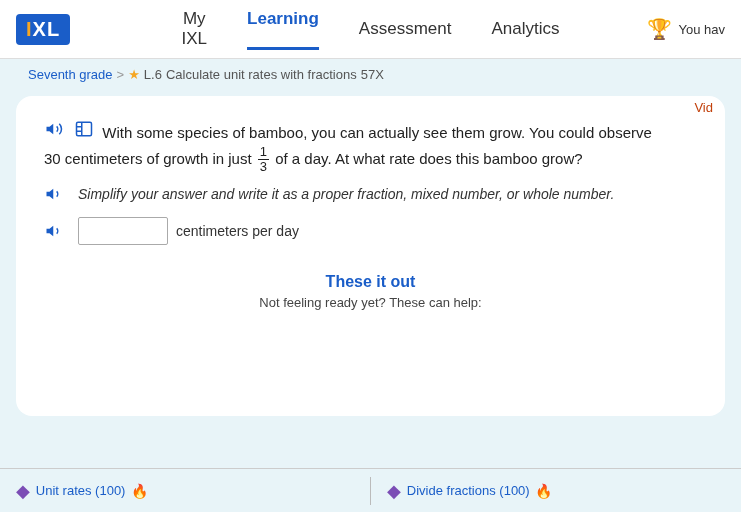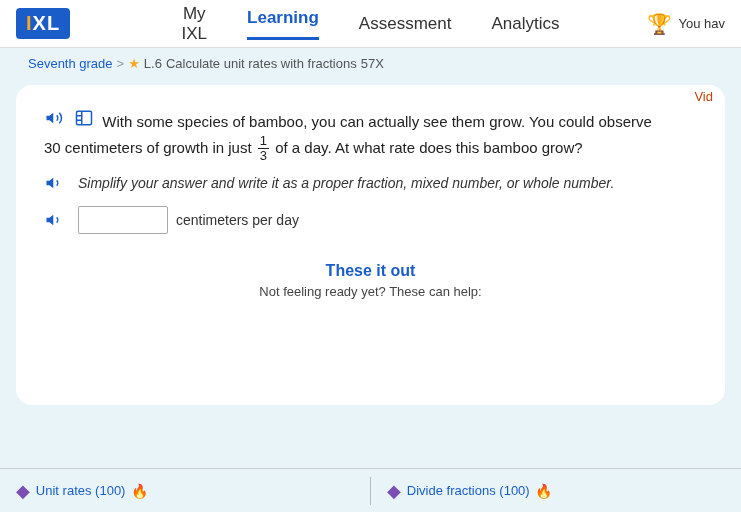--- a/index.html
+++ b/index.html
@@ -7,21 +7,21 @@
       width: 741px;
       height: 512px;
       font-family: Arial, sans-serif;
       background: #e8f4f8;
       overflow: hidden;
     }
 
     
     .navbar {
       background: white;
-      height: 48px;
+      height: 59px;
       display: flex;
       align-items: center;
       padding: 0 16px;
       border-bottom: 1px solid #ddd;
       position: relative;
     }
     .logo-box {
       background: #1a5dc8;
       color: white;
       font-weight: bold;
@@ -43,21 +43,21 @@
     .nav-link {
       color: #333;
       font-size: 17px;
       cursor: pointer;
       text-decoration: none;
     }
     .nav-link.active {
       color: #1a5dc8;
       font-weight: bold;
       border-bottom: 3px solid #1a5dc8;
-      padding-bottom: 9px;
+      padding-bottom: 18px;
     }
     .nav-right {
       position: absolute;
       right: 16px;
       display: flex;
       align-items: center;
       gap: 6px;
       color: #333;
       font-size: 13px;
     }

